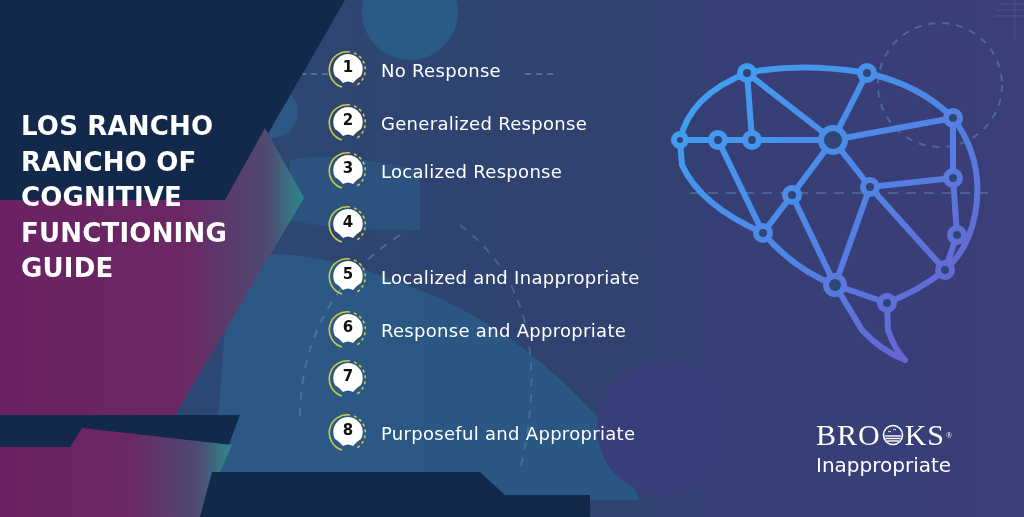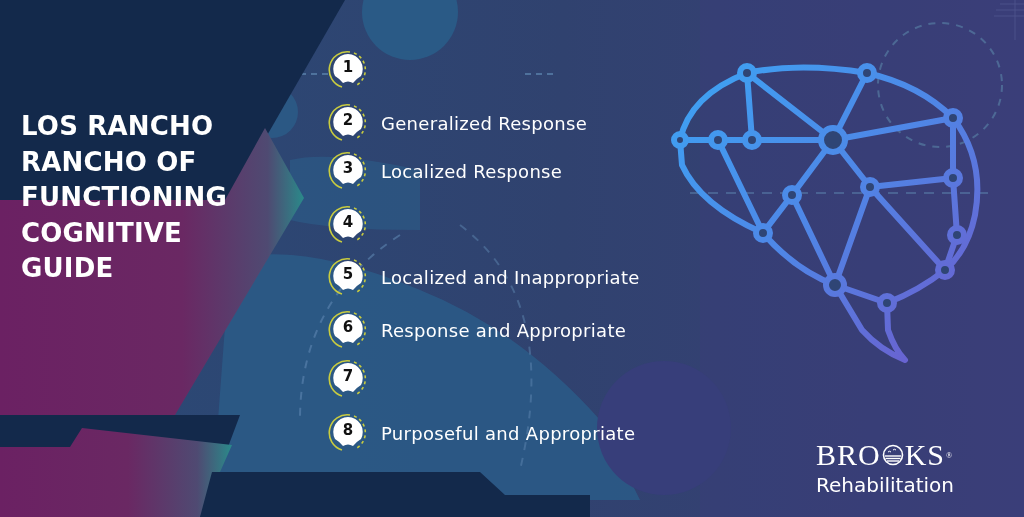--- a/index.html
+++ b/index.html
@@ -7,21 +7,21 @@
     .canvas { position: absolute; left: 0; top: 0; width: 1024px; height: 517px; }
     .bg-svg { position: absolute; left: 0; top: 0; }
     .title { position: absolute; left: 21px; top: 109px; color: #ffffff; font-family: "DejaVu Sans", sans-serif; font-weight: bold; font-size: 26px; line-height: 35.5px; letter-spacing: 0.2px; margin: 0; }
     .title span { display: block; }
     .level-list { position: absolute; left: 328px; top: 0; margin: 0; padding: 0; list-style: none; }
     .level-item { position: absolute; left: 0; height: 40px; display: flex; align-items: center; white-space: nowrap; }
     .badge { position: relative; width: 40px; height: 40px; flex: 0 0 40px; }
     .badge svg { position: absolute; left: 0; top: 0; }
     .badge-num { position: absolute; left: 0; top: 8px; width: 40px; text-align: center; font-family: "DejaVu Sans", sans-serif; font-weight: bold; font-size: 15px; color: #111111; }
     .level-label { margin-left: 13px; color: #ffffff; font-family: "DejaVu Sans", sans-serif; font-size: 18px; letter-spacing: 0.3px; }
-    .logo { position: absolute; left: 816px; top: 438px; color: #ffffff; }
+    .logo { position: absolute; left: 816px; top: 418px; color: #ffffff; }
     .logo-brand { font-family: "Liberation Serif", serif; font-size: 30px; letter-spacing: 1px; line-height: 30px; display: flex; align-items: center; }
     .logo-o { display: inline-block; width: 22px; height: 22px; margin: 0 1px; }
     .logo-reg { font-size: 8px; vertical-align: top; margin-left: 1px; align-self: flex-start; margin-top: 3px; }
     .logo-sub { font-family: "DejaVu Sans", sans-serif; font-size: 20px; line-height: 26px; margin-top: 1px; }
   </style>
 </head>
 <body>
 
 <div class="canvas">
 
@@ -84,35 +84,36 @@
     <polygon points="0,415 240,415 228,447 0,447" fill="#13294b"></polygon>
 
     <polygon points="0,447 70,447 82,428 232,445 200,517 0,517" fill="url(#purpleGrad2)"></polygon>
 
     <polygon points="212,472 480,472 505,495 590,495 590,517 200,517" fill="#13294b"></polygon>
   </svg>
 
   <h1 class="title">
     <span>LOS RANCHO</span>
     <span>RANCHO OF</span>
+    <span>COGNITIVE</span>
     <span>FUNCTIONING</span>
-    <span>COGNITIVE</span>
     <span>GUIDE</span>
   </h1>
 
   <ul class="level-list">
     <li class="level-item" style="top:50px;">
       <div class="badge">
         <svg width="40" height="40" viewBox="0 0 40 40">
           <path d="M 14 37 A 18 18 0 0 1 22 2" fill="none" stroke="#c9cc3f" stroke-width="1.6"></path>
           <path d="M 26 3 A 18 18 0 0 1 27 36" fill="none" stroke="#c9cc3f" stroke-width="1.6" stroke-dasharray="3 3"></path>
           <path d="M 20 4 A 15 15 0 0 1 33 26 Q 28 29 25 33 Q 20 30 15 33 Q 12 29 7 26 A 15 15 0 0 1 20 4 Z" fill="#ffffff"></path>
         </svg>
         <span class="badge-num">1</span>
       </div>
+      <span class="level-label">No Response</span>
     </li>
     <li class="level-item" style="top:103px;">
       <div class="badge">
         <svg width="40" height="40" viewBox="0 0 40 40">
           <path d="M 14 37 A 18 18 0 0 1 22 2" fill="none" stroke="#c9cc3f" stroke-width="1.6"></path>
           <path d="M 26 3 A 18 18 0 0 1 27 36" fill="none" stroke="#c9cc3f" stroke-width="1.6" stroke-dasharray="3 3"></path>
           <path d="M 20 4 A 15 15 0 0 1 33 26 Q 28 29 25 33 Q 20 30 15 33 Q 12 29 7 26 A 15 15 0 0 1 20 4 Z" fill="#ffffff"></path>
         </svg>
         <span class="badge-num">2</span>
       </div>
@@ -240,16 +241,16 @@
       <svg class="logo-o" viewBox="0 0 22 22">
         <circle cx="11" cy="11" r="9.5" fill="none" stroke="#ffffff" stroke-width="1.6"></circle>
         <line x1="3" y1="12" x2="19" y2="12" stroke="#ffffff" stroke-width="1.4"></line>
         <line x1="3.5" y1="14.5" x2="18.5" y2="14.5" stroke="#ffffff" stroke-width="1.4"></line>
         <line x1="5" y1="17" x2="17" y2="17" stroke="#ffffff" stroke-width="1.4"></line>
         <path d="M 6 8 q 1.5 -1.5 3 0 M 11 6 q 1.5 -1.5 3 0" fill="none" stroke="#ffffff" stroke-width="1"></path>
       </svg>
       <span>KS</span>
       <span class="logo-reg">®</span>
     </div>
-    <div class="logo-sub">Rehabilitation</div>
+    <div class="logo-sub">Inappropriate</div>
   </div>
 
 </div>
 
 </body></html>

